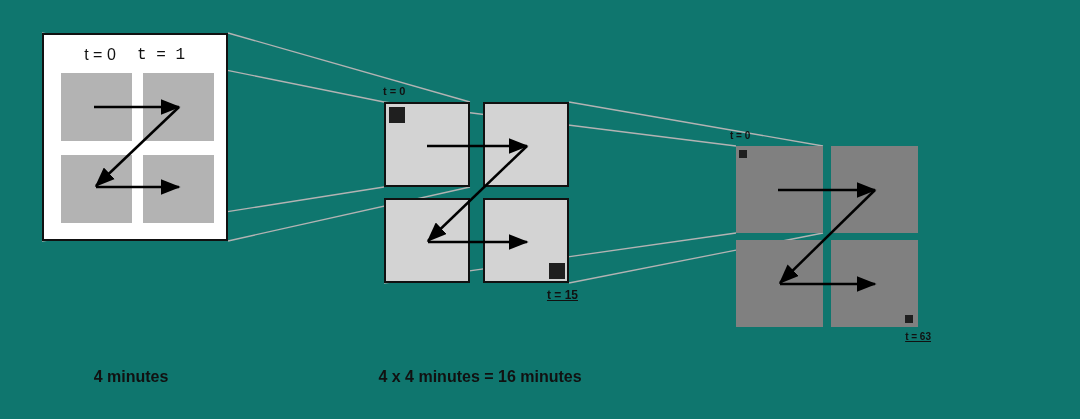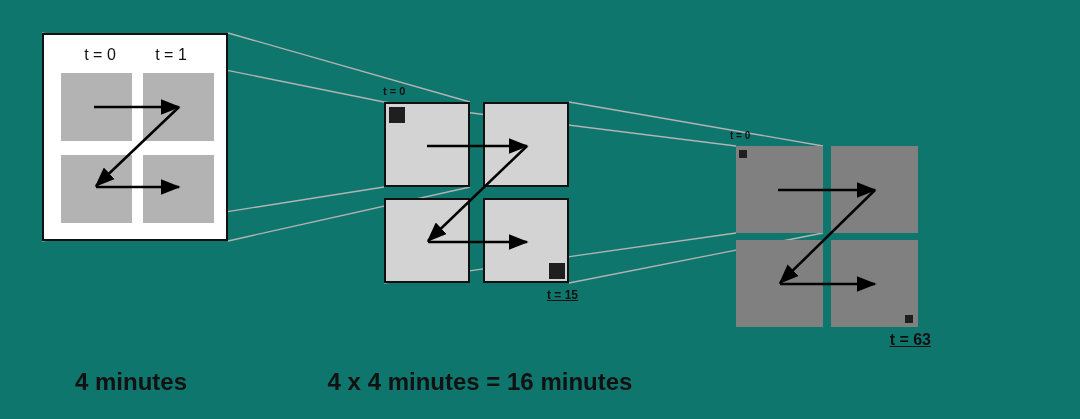--- a/index.html
+++ b/index.html
@@ -20,21 +20,21 @@
     position:absolute;z-index:2;
     background:#ffffff;border:2px solid #111111;box-sizing:border-box;
   }
   .tlabel{position:absolute;z-index:5;color:#111111;white-space:nowrap;}
   .tlabel.big{font-size:16px;font-weight:400;transform:translateX(-50%);}
   .tlabel.small{font-weight:700;}
   .tlabel.right-edge{transform:translateX(-100%);text-decoration:underline;}
   .caption{
     position:absolute;z-index:5;top:368px;
     transform:translateX(-50%);
-    font-size:24px;font-weight:700;color:#111111;white-space:nowrap;
+    font-size:16px;font-weight:700;color:#111111;white-space:nowrap;
   }
 </style>
 </head>
 <body>
 
 <div class="stage">
 
   <svg class="layer connectors" viewBox="0 0 1080 419">
     <g fill="none" stroke="#b3b3b3" stroke-width="1.3">
       <line x1="228" y1="33" x2="470" y2="102"></line>
@@ -44,40 +44,40 @@
       <line x1="569" y1="102" x2="823" y2="146"></line>
       <line x1="384" y1="102" x2="736" y2="146"></line>
       <line x1="384" y1="283" x2="736" y2="233"></line>
       <line x1="569" y1="283" x2="823" y2="233"></line>
     </g>
   </svg>
 
   <div class="outerbox" style="left:42px;top:33px;width:186px;height:208px;"></div>
 
   <span class="tlabel big" style="left:100px;top:46px;">t = 0</span>
-  <span class="tlabel big" style="left:171px;top:46px;">t = 1</span>
+  <span class="tlabel big" style="left:161px;top:46px;font-family:Liberation Mono, monospace;">t = 1</span>
 
   <div class="sq" style="left:61px;top:73px;width:71px;height:68px;background:#b3b3b3;"></div>
   <div class="sq" style="left:143px;top:73px;width:71px;height:68px;background:#b3b3b3;"></div>
   <div class="sq" style="left:61px;top:155px;width:71px;height:68px;background:#b3b3b3;"></div>
   <div class="sq" style="left:143px;top:155px;width:71px;height:68px;background:#b3b3b3;"></div>
 
   <span class="tlabel small" style="left:383px;top:85px;font-size:11px;">t = 0</span>
   <span class="tlabel small right-edge" style="left:578px;top:288px;font-size:12px;">t = 15</span>
 
   <div class="sq p2" style="left:384px;top:102px;width:86px;height:85px;background:#d3d3d3;"></div>
   <div class="sq p2" style="left:483px;top:102px;width:86px;height:85px;background:#d3d3d3;"></div>
   <div class="sq p2" style="left:384px;top:198px;width:86px;height:85px;background:#d3d3d3;"></div>
   <div class="sq p2" style="left:483px;top:198px;width:86px;height:85px;background:#d3d3d3;"></div>
 
   <div class="mark" style="left:389px;top:107px;width:16px;height:16px;background:#1f1f1f;"></div>
   <div class="mark" style="left:549px;top:263px;width:16px;height:16px;background:#1f1f1f;"></div>
 
   <span class="tlabel small" style="left:730px;top:130px;font-size:10px;">t = 0</span>
-  <span class="tlabel small right-edge" style="left:931px;top:331px;font-size:16px;">t = 63</span>
+  <span class="tlabel small right-edge" style="left:931px;top:331px;font-size:10px;">t = 63</span>
 
   <div class="sq" style="left:736px;top:146px;width:87px;height:87px;background:#808080;"></div>
   <div class="sq" style="left:831px;top:146px;width:87px;height:87px;background:#808080;"></div>
   <div class="sq" style="left:736px;top:240px;width:87px;height:87px;background:#808080;"></div>
   <div class="sq" style="left:831px;top:240px;width:87px;height:87px;background:#808080;"></div>
 
   <div class="mark" style="left:739px;top:150px;width:8px;height:8px;background:#1f1f1f;"></div>
   <div class="mark" style="left:905px;top:315px;width:8px;height:8px;background:#1f1f1f;"></div>
 
   <svg class="layer arrows" viewBox="0 0 1080 419">

